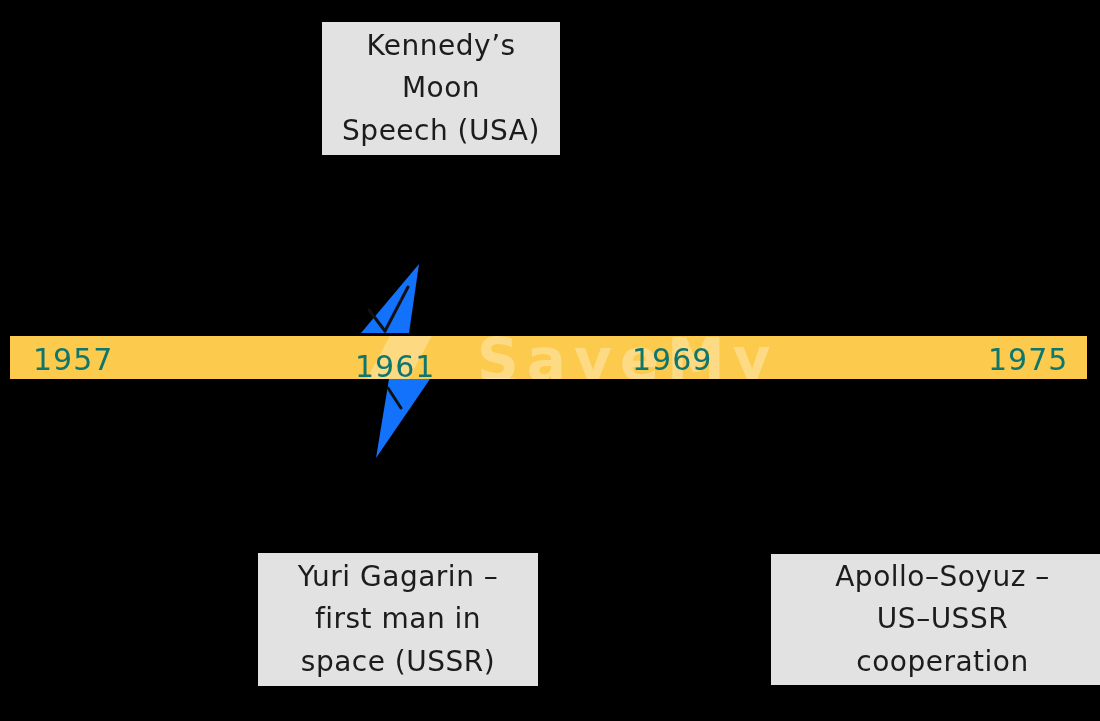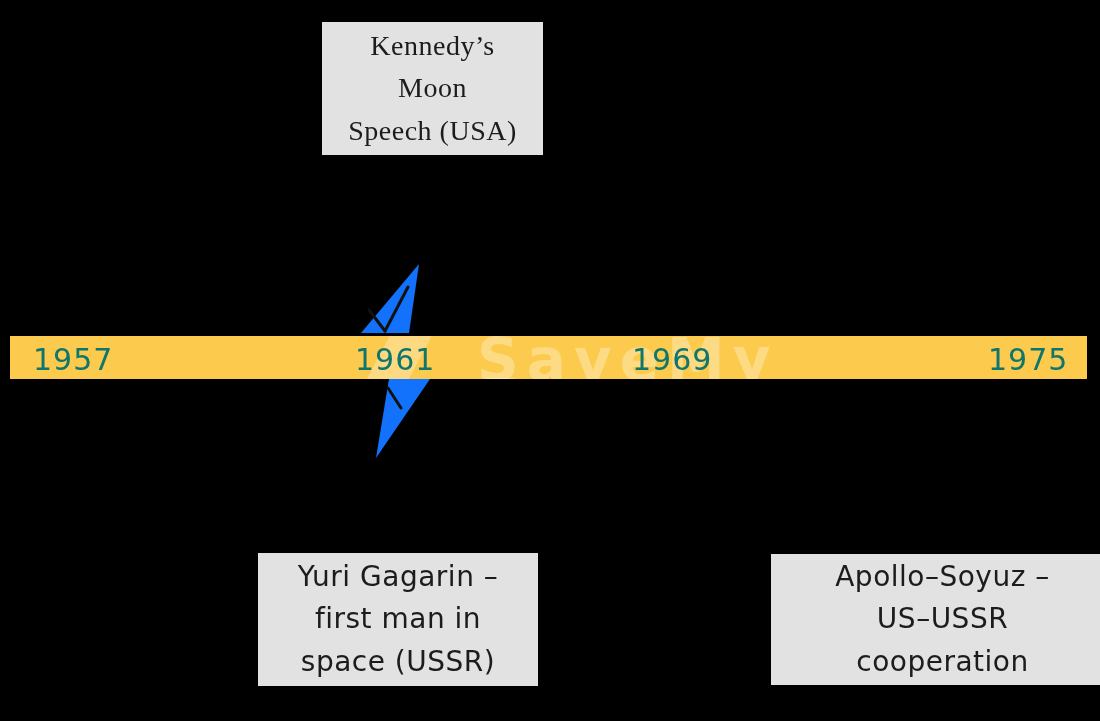--- a/index.html
+++ b/index.html
@@ -7,37 +7,37 @@
     position:relative;width:1100px;height:721px;background:#000000;
     overflow:hidden;font-family:"DejaVu Sans","Liberation Sans",sans-serif;
   }
   .event-box{
     position:absolute;background:#e3e2e2;color:#1c1c1c;
     display:flex;align-items:center;justify-content:center;text-align:center;
     font-size:28px;line-height:1.52;letter-spacing:0.5px;
   }
   .event-text{white-space:pre-line;}
   .box-sputnik {left:19px;  top:60px;  width:286px; height:94px;}
-  .box-kennedy {left:322px; top:22px;  width:221px; height:133px;font-family:Liberation Serif, serif;}
+  .box-kennedy {left:322px; top:22px;  width:238px; height:133px;}
   .box-apollo11{left:576px; top:61px;  width:276px; height:93px;}
   .box-gagarin {left:258px; top:553px; width:280px; height:133px;}
   .box-soyuz   {left:771px; top:554px; width:343px; height:131px;}
 
   .bolt-svg{position:absolute;left:0;top:0;width:1100px;height:721px;z-index:1;}
 
   .timeline-bar{
     position:absolute;left:10px;top:336px;width:1077px;height:43px;
     background:#fcca4c;z-index:2;overflow:hidden;
   }
   .year{
     position:absolute;top:6px;color:#0f766e;font-size:30px;letter-spacing:1px;
     z-index:4;
   }
   .year-1957{left:23px;}
-  .year-1961{left:345px;}
+  .year-1961{left:345px;margin-top:7px;}
   .year-1969{left:622px;}
   .year-1975{left:978px;}
 
   .wm{position:absolute;color:rgba(255,255,255,0.32);font-weight:bold;z-index:3;}
   .wm-primary{left:467px;top:-10px;font-size:58px;letter-spacing:8px;}
   .wm-secondary{left:470px;top:31px;font-size:58px;letter-spacing:8px;}
   .wm-swoosh{
     position:absolute;left:368px;top:-4px;width:42px;height:52px;
     background:rgba(255,255,255,0.30);transform:skewX(-28deg);z-index:3;
   }

